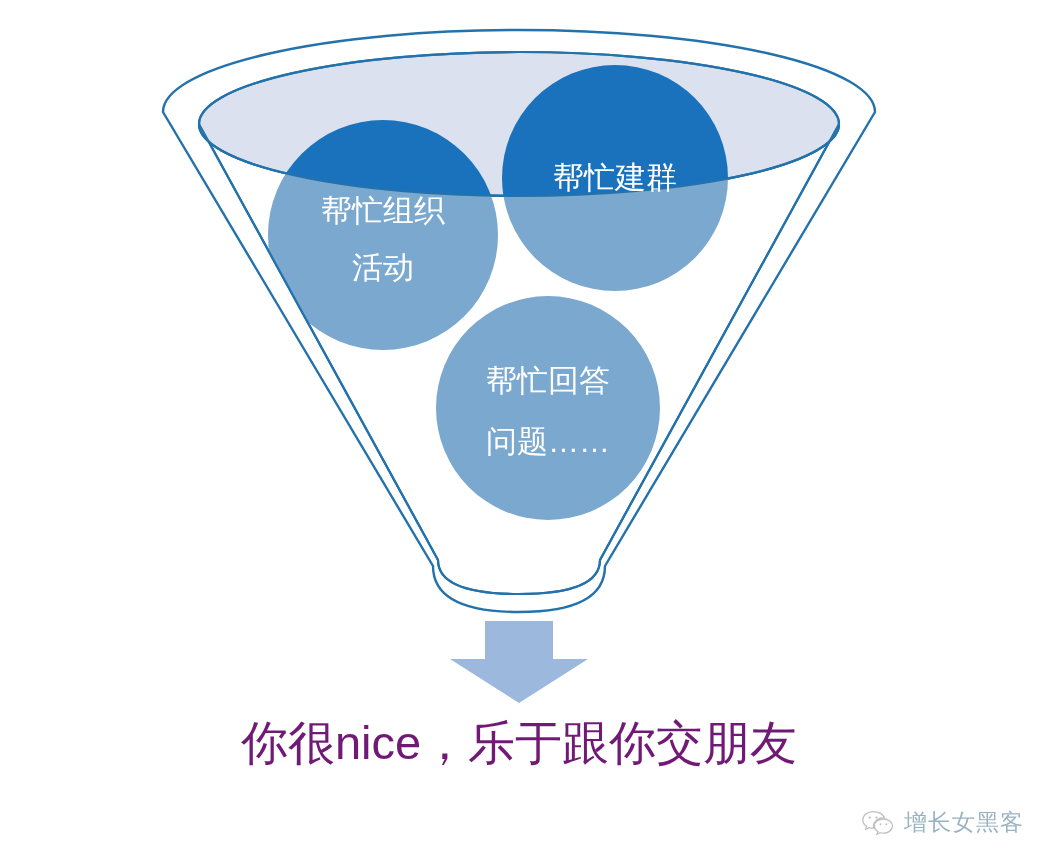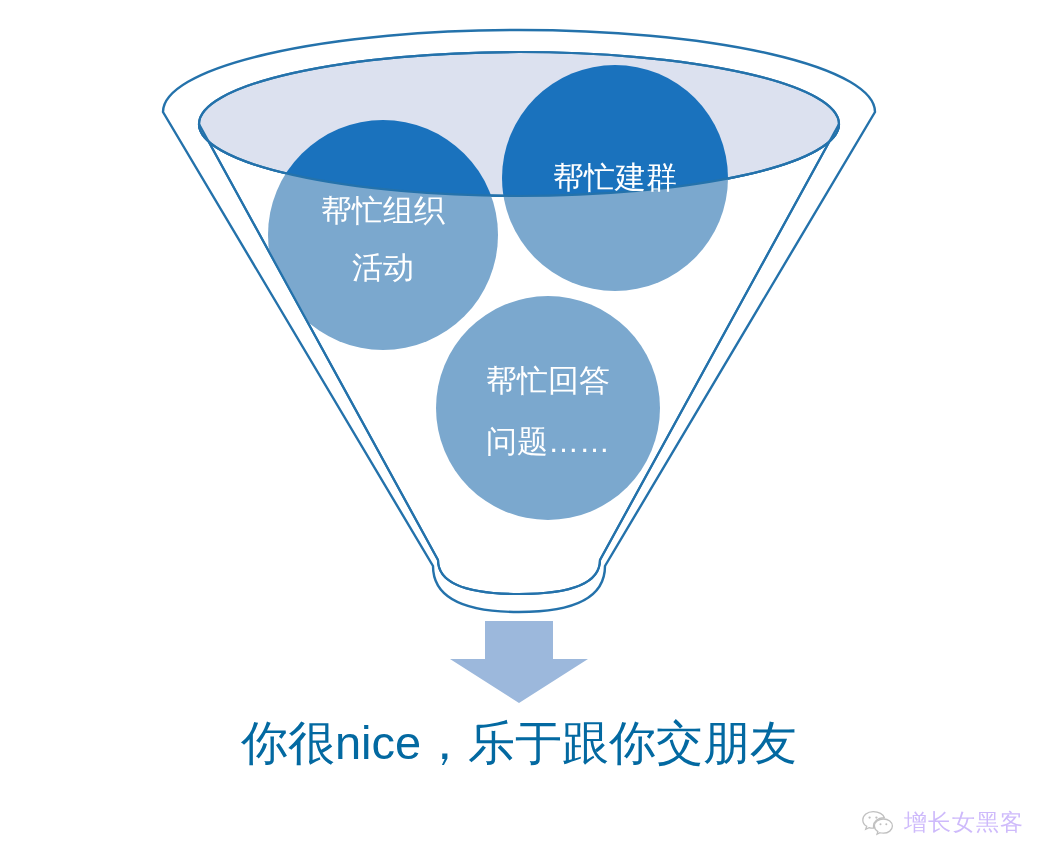--- a/index.html
+++ b/index.html
@@ -38,37 +38,37 @@
   }
   .caption-text {
     position: absolute;
     left: 0;
     top: 712px;
     width: 1038px;
     text-align: center;
     font-family: "Liberation Sans", "DejaVu Sans", sans-serif;
     font-size: 47px;
     font-weight: 400;
-    color: #0369a1;
+    color: #701a75;
     letter-spacing: 0px;
     white-space: nowrap;
   }
   .watermark {
     position: absolute;
     right: 14px;
     bottom: 14px;
     display: flex;
     align-items: center;
     gap: 9px;
     opacity: 0.42;
   }
   .watermark-text {
     font-family: "Liberation Sans", "DejaVu Sans", sans-serif;
     font-size: 23px;
-    color: #8b5cf6;
+    color: #0c4a6e;
     letter-spacing: 1px;
     white-space: nowrap;
     text-align: right;
   }
   .wechat-icon {
     display: block;
   }
 </style>
 </head>
 <body>

